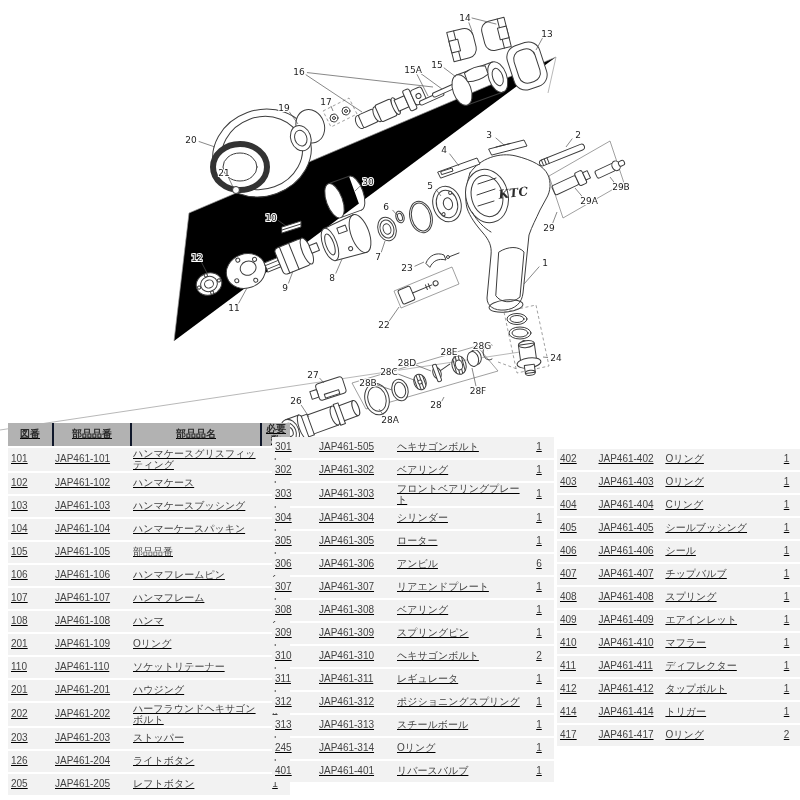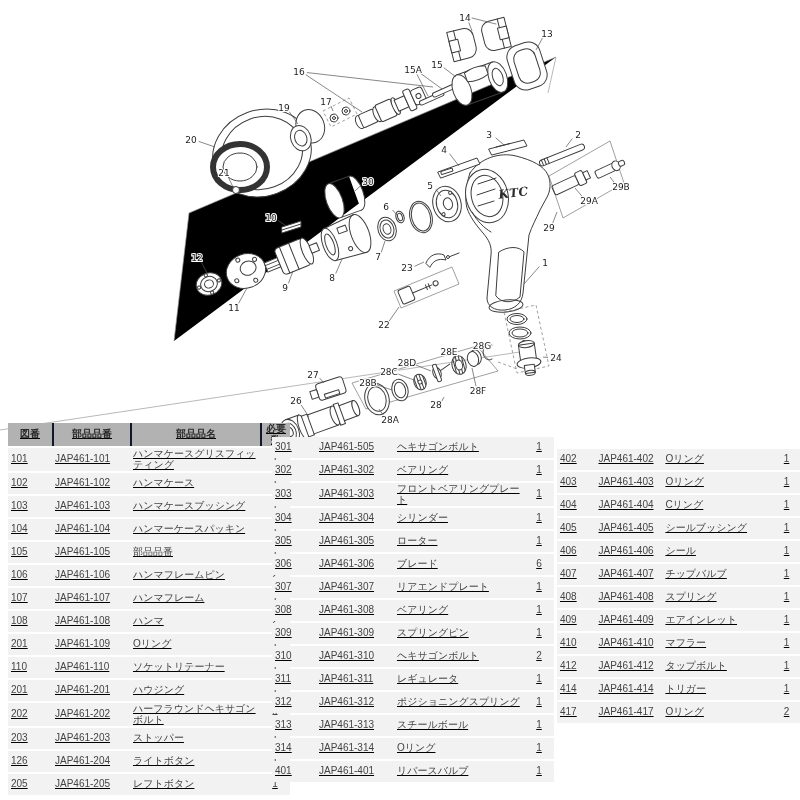--- a/index.html
+++ b/index.html
@@ -556,21 +556,21 @@
         </tr>
         <tr>
           <td class="c0">305</td>
           <td class="c1">JAP461-305</td>
           <td class="c2">ローター</td>
           <td class="c3">1</td>
         </tr>
         <tr>
           <td class="c0">306</td>
           <td class="c1">JAP461-306</td>
-          <td class="c2">ブレード</td>
+          <td class="c2">アンビル</td>
           <td class="c3">6</td>
         </tr>
         <tr>
           <td class="c0">307</td>
           <td class="c1">JAP461-307</td>
           <td class="c2">リアエンドプレート</td>
           <td class="c3">1</td>
         </tr>
         <tr>
           <td class="c0">308</td>
@@ -602,21 +602,21 @@
           <td class="c2">ポジショニングスプリング</td>
           <td class="c3">1</td>
         </tr>
         <tr>
           <td class="c0">313</td>
           <td class="c1">JAP461-313</td>
           <td class="c2">スチールボール</td>
           <td class="c3">1</td>
         </tr>
         <tr>
-          <td class="c0">314</td>
+          <td class="c0">245</td>
           <td class="c1">JAP461-314</td>
           <td class="c2">Oリング</td>
           <td class="c3">1</td>
         </tr>
         <tr>
           <td class="c0">401</td>
           <td class="c1">JAP461-401</td>
           <td class="c2">リバースバルブ</td>
           <td class="c3">1</td>
         </tr>
@@ -672,20 +672,26 @@
           <td class="c2">エアインレット</td>
           <td class="c3">1</td>
         </tr>
         <tr>
           <td class="c0">410</td>
           <td class="c1">JAP461-410</td>
           <td class="c2">マフラー</td>
           <td class="c3">1</td>
         </tr>
         <tr>
+          <td class="c0">411</td>
+          <td class="c1">JAP461-411</td>
+          <td class="c2">ディフレクター</td>
+          <td class="c3">1</td>
+        </tr>
+        <tr>
           <td class="c0">412</td>
           <td class="c1">JAP461-412</td>
           <td class="c2">タップボルト</td>
           <td class="c3">1</td>
         </tr>
         <tr>
           <td class="c0">414</td>
           <td class="c1">JAP461-414</td>
           <td class="c2">トリガー</td>
           <td class="c3">1</td>

